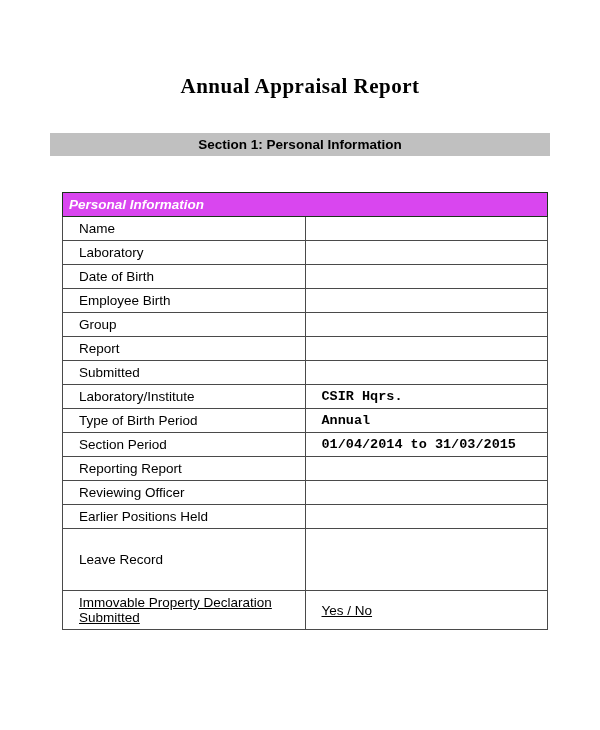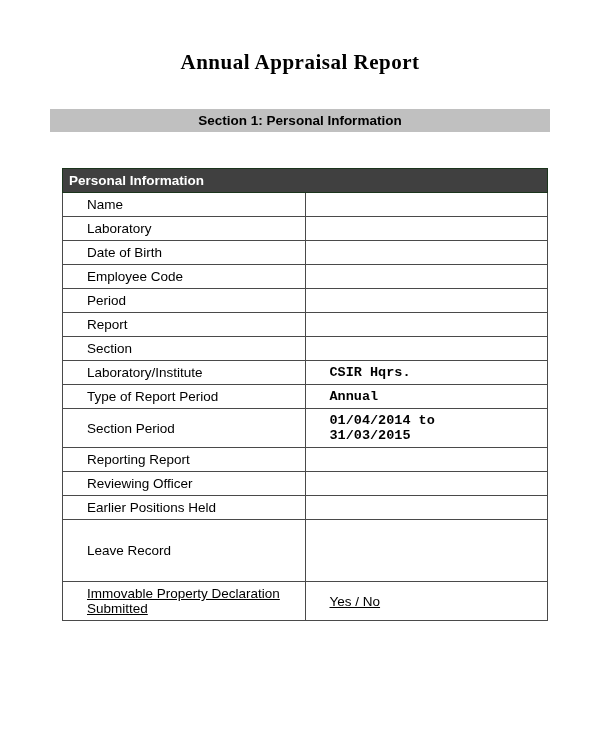--- a/index.html
+++ b/index.html
@@ -7,21 +7,21 @@
   body {
     width: 600px;
     height: 730px;
     background: #ffffff;
     color: #000000;
     font-family: "Liberation Sans", sans-serif;
     position: relative;
     overflow: hidden;
   }
   .doc-title {
-    margin-top: 50px;
+    margin-top: 74px;
     text-align: center;
     font-family: "Liberation Serif", serif;
     font-weight: bold;
     font-size: 21px;
     letter-spacing: 0.5px;
   }
   .section-bar {
     margin: 34px auto 7px auto;
     width: 500px;
     background: #c0c0c0;
@@ -32,32 +32,33 @@
   }
   table.info {
     margin-top: 36px;
     margin-left: 62px;
     width: 486px;
     border-collapse: collapse;
     font-size: 13.5px;
     table-layout: fixed;
   }
   table.info th.table-header {
-    background: #404040;
+    background: #d946ef;
     color: #ffffff;
     font-weight: bold;
     text-align: left;
     padding: 4px 6px;
     border: 1px solid #1b341c;
     font-size: 13.5px;
     height: 15px;
+    font-style: italic;
   }
   table.info td {
     border: 1px solid #4a4a4a;
-    padding: 4px 24px;
+    padding: 4px 16px;
     height: 19px;
     vertical-align: middle;
     overflow: hidden;
   }
   table.info td.label-cell { width: 208px; }
   table.info td.value-cell { width: 278px; }
   table.info td.value-cell.bold { font-weight: bold; font-family: Liberation Mono, monospace; }
   
   table.info tbody tr:nth-child(14) td { height: 62px; }
   table.info tbody tr:nth-child(15) td { height: 38px; text-decoration: underline; }
@@ -83,41 +84,41 @@
       </tr>
       <tr>
         <td class="label-cell">Laboratory</td>
         <td class="value-cell"></td>
       </tr>
       <tr>
         <td class="label-cell">Date of Birth</td>
         <td class="value-cell"></td>
       </tr>
       <tr>
-        <td class="label-cell">Employee Code</td>
+        <td class="label-cell">Employee Birth</td>
         <td class="value-cell"></td>
       </tr>
       <tr>
-        <td class="label-cell">Period</td>
+        <td class="label-cell">Group</td>
         <td class="value-cell"></td>
       </tr>
       <tr>
         <td class="label-cell">Report</td>
         <td class="value-cell"></td>
       </tr>
       <tr>
-        <td class="label-cell">Section</td>
+        <td class="label-cell">Submitted</td>
         <td class="value-cell"></td>
       </tr>
       <tr>
         <td class="label-cell">Laboratory/Institute</td>
         <td class="value-cell bold">CSIR Hqrs.</td>
       </tr>
       <tr>
-        <td class="label-cell">Type of Report Period</td>
+        <td class="label-cell">Type of Birth Period</td>
         <td class="value-cell bold">Annual</td>
       </tr>
       <tr>
         <td class="label-cell">Section Period</td>
         <td class="value-cell bold">01/04/2014 to 31/03/2015</td>
       </tr>
       <tr>
         <td class="label-cell">Reporting Report</td>
         <td class="value-cell"></td>
       </tr>

